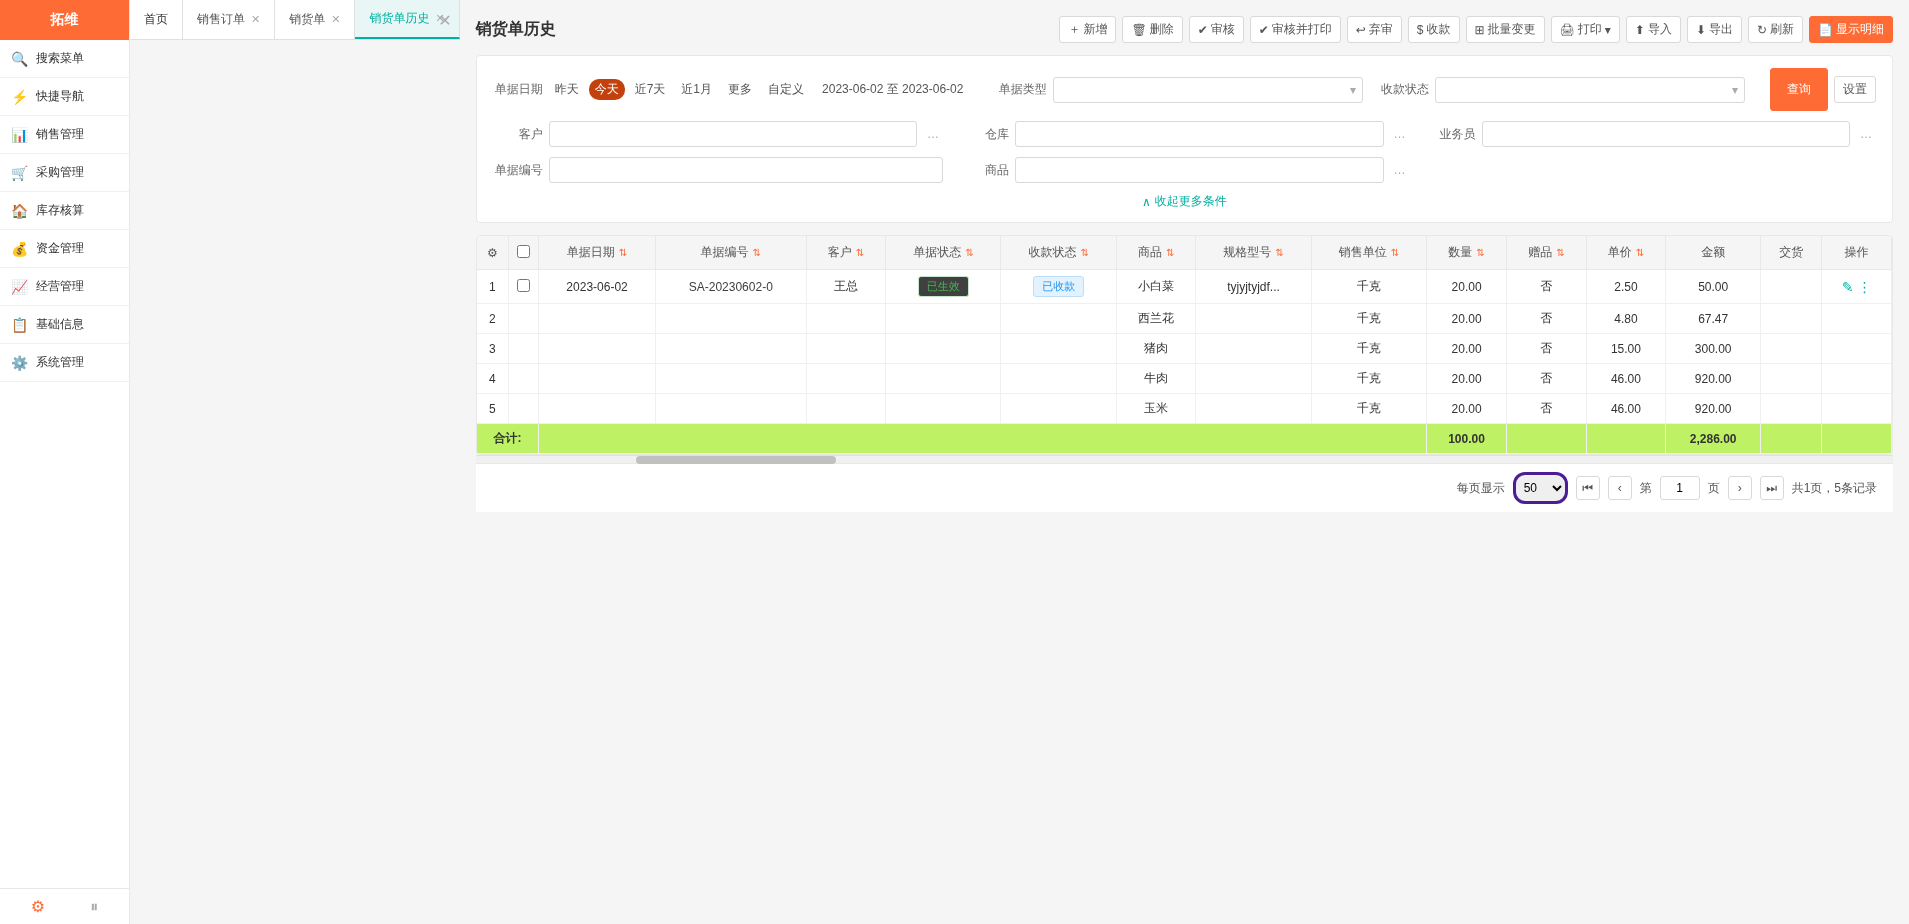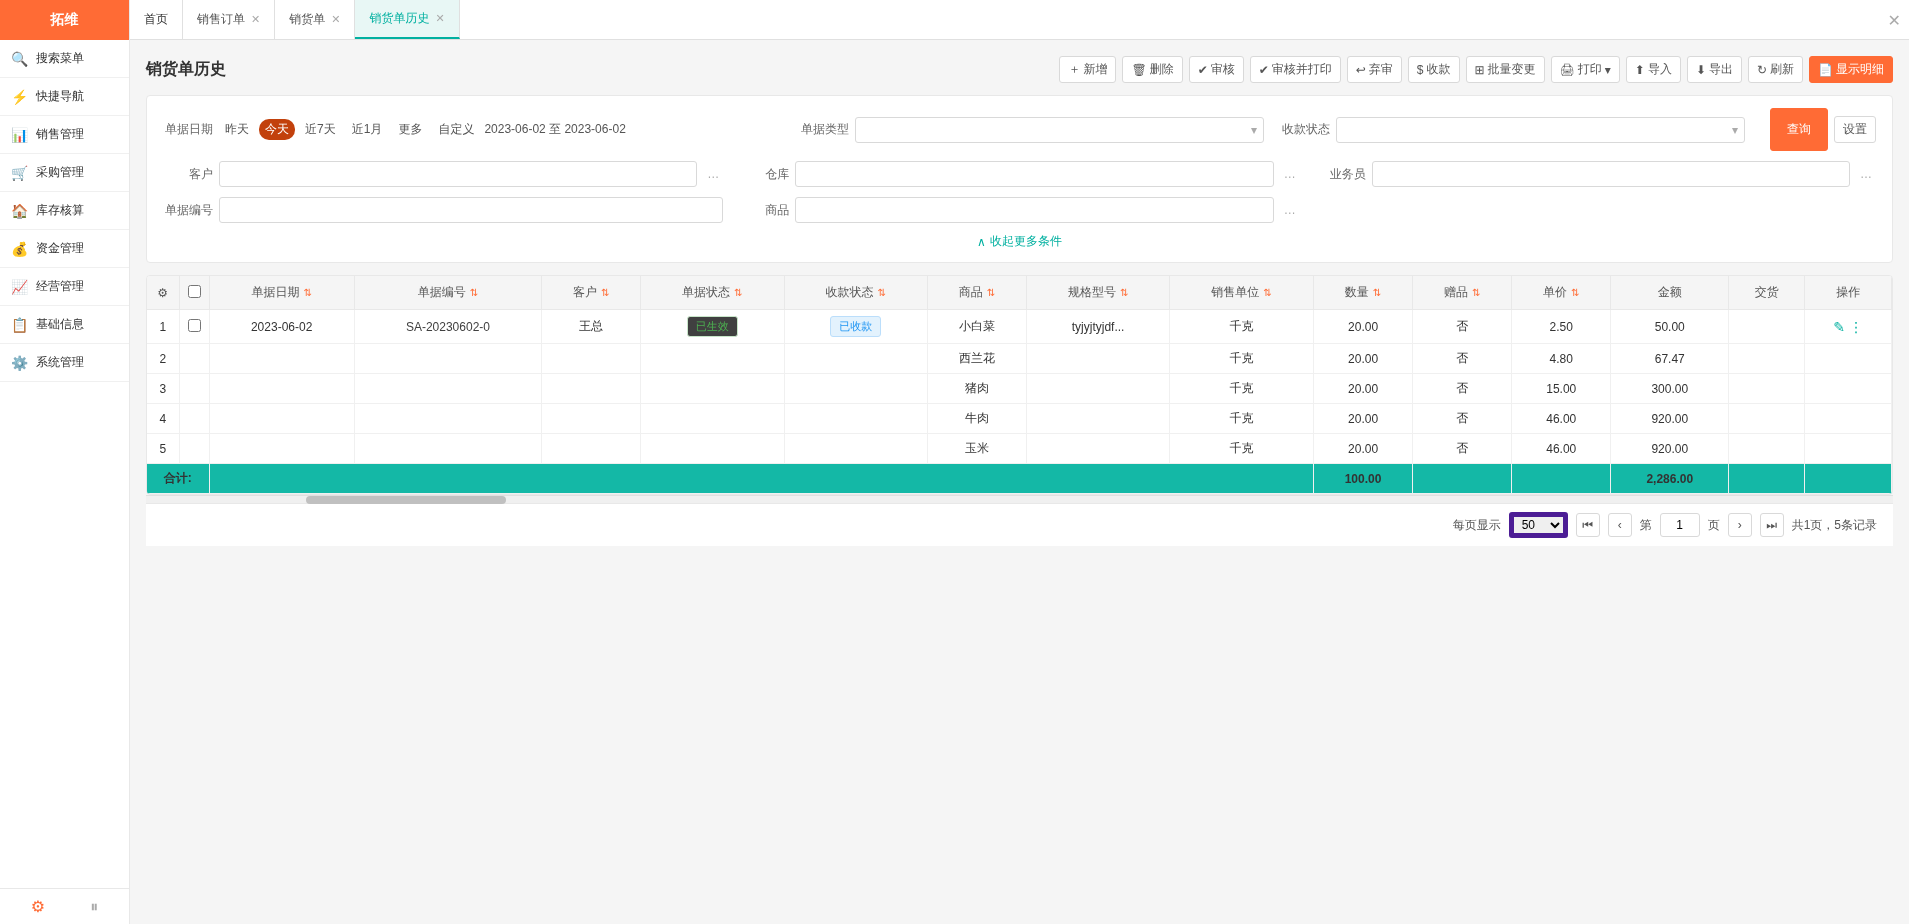--- a/index.html
+++ b/index.html
@@ -42,21 +42,21 @@
       align-items: center;
       justify-content: space-around;
       padding: 8px;
       background: #fff;
     }
 
     
     .main {
       flex: 1;
       display: flex;
-      flex-direction: column;
+      flex-direction: row;
       overflow: hidden;
     }
 
     
     .tabs-bar {
       height: 40px;
       background: #fff;
       border-bottom: 1px solid #e0e0e0;
       display: flex;
       align-items: stretch;
@@ -157,21 +157,21 @@
       padding: 0 6px;
       background: #fff;
       outline: none;
       display: flex;
       align-items: center;
       justify-content: space-between;
       cursor: pointer;
       position: relative;
     }
     .filter-select .arrow { color: #aaa; }
-    .date-picker-area { display: flex; align-items: center; gap: 4px; flex: 2; }
+    .date-picker-area { display: flex; align-items: center; gap: 12px; flex: 2; }
     .date-tabs { display: flex; gap: 4px; }
     .date-tab { padding: 2px 6px; border-radius: 3px; cursor: pointer; color: #555; }
     .date-tab.active { background: #c2410c; color: white; border-radius: 10px; }
     .date-range { display: flex; align-items: center; gap: 4px; color: #555; font-size: 11px; }
     .ellipsis-btn { color: #aaa; cursor: pointer; padding: 0 4px; }
     .collapse-btn {
       display: flex;
       align-items: center;
       justify-content: center;
       color: #00b0a0;
@@ -217,21 +217,21 @@
       padding: 2px 8px;
       border-radius: 3px;
       font-size: 11px;
     }
     .status-effective { background: #404040; color: #4caf50; border: 1px solid #c8e6c9; }
     .status-collected { background: #e3f2fd; color: #2196f3; border: 1px solid #bbdefb; }
     .sort-icon { color: #ff6b35; font-size: 10px; margin-left: 2px; cursor: pointer; }
     th .th-inner { display: flex; align-items: center; justify-content: center; gap: 2px; }
 
     
-    .summary-row td { background: #14b8a6; font-weight: bold; }
+    .summary-row td { background: #bef264; font-weight: bold; }
 
     
     .pagination-bar {
       display: flex;
       align-items: center;
       justify-content: flex-end;
       padding: 8px 16px;
       background: #fff;
       border-top: 1px solid #e8e8e8;
       gap: 8px;
@@ -251,23 +251,23 @@
     }
     .page-input {
       width: 40px;
       height: 24px;
       border: 1px solid #d9d9d9;
       border-radius: 3px;
       text-align: center;
       outline: none;
     }
     .page-select {
-      height: 26px;
-      border: 5px solid #4c1d95;
-      border-radius: 3px;
+      height: 32px;
+      border: 3px solid #4c1d95;
+      border-radius: 12px;
       outline: none;
       padding: 0 4px;
     }
     .action-btns { display: flex; gap: 4px; justify-content: center; }
     .action-btn { color: #00b0a0; cursor: pointer; font-size: 14px; }
 
     .scrollbar-area {
       height: 8px;
       background: #f0f0f0;
       border-top: 1px solid #e0e0e0;

